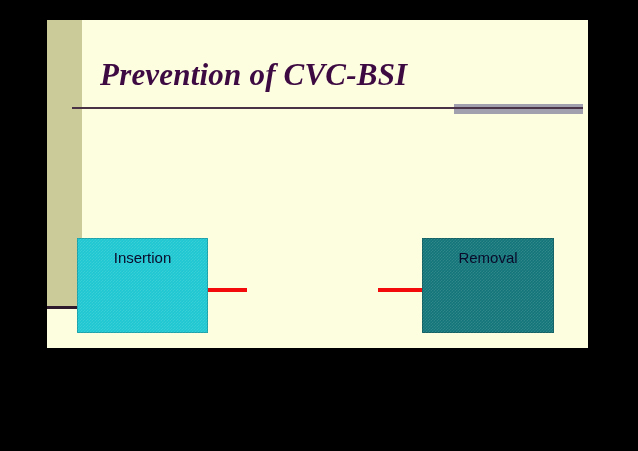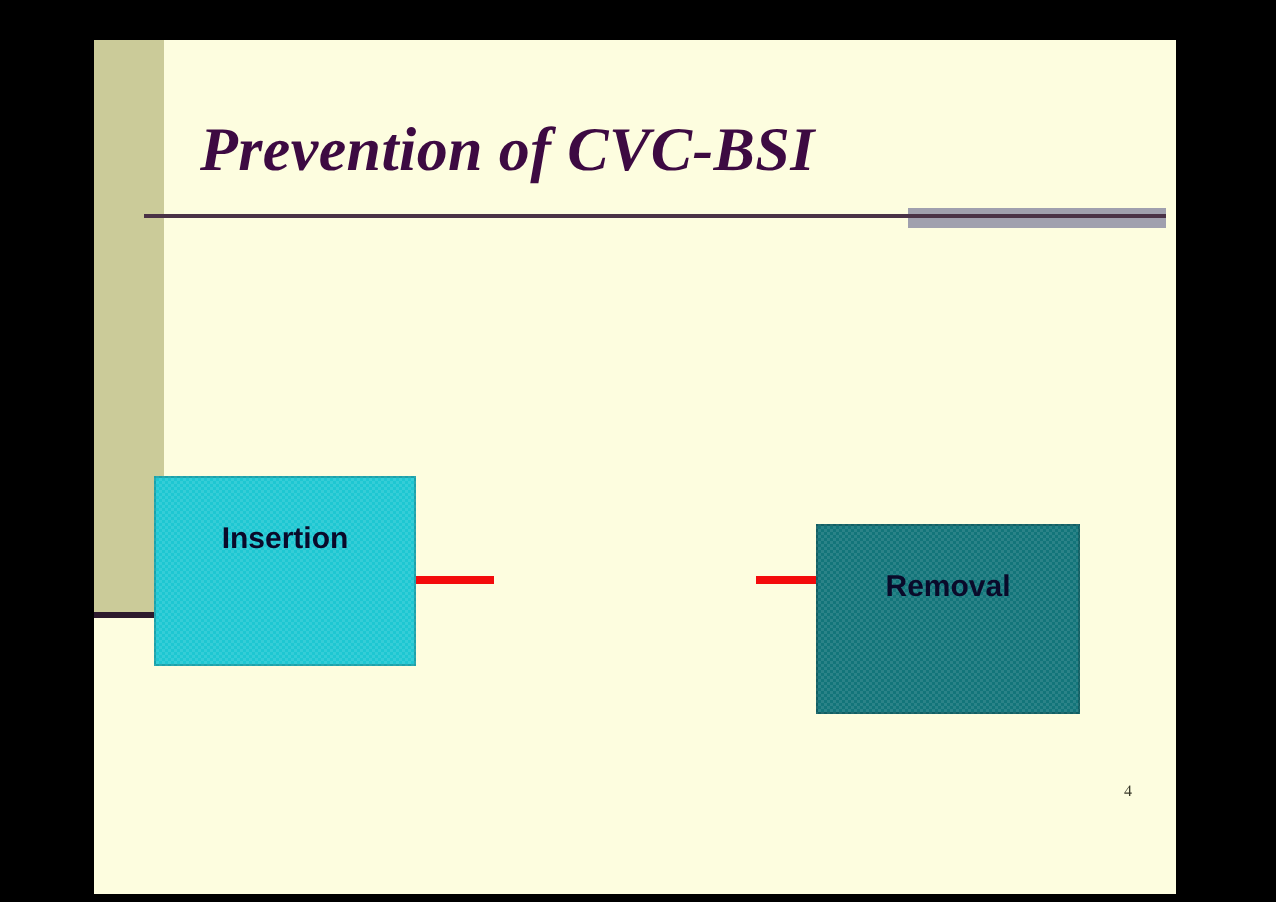--- a/index.html
+++ b/index.html
@@ -21,21 +21,21 @@
     height: 451px;
     background: #000000;
   }
 
   
   #slide {
     position: absolute;
     left: 47px;
     top: 20px;
     width: 541px;
-    height: 427px;
+    height: 328px;
     background: #fdfddf;
     overflow: hidden;
   }
 
   
   #left-band {
     position: absolute;
     left: 0px;
     top: 0px;
     width: 35px;
@@ -97,43 +97,42 @@
     background: #4a3246;
   }
 
   
   .pbox {
     position: absolute;
     box-sizing: border-box;
     border: 1px solid rgba(0,0,0,0.18);
     color: #0a0a2a;
     font-family: "Liberation Sans", sans-serif;
-    font-weight: bold;
+    font-weight: normal;
     font-size: 15px;
     text-align: center;
-    padding-top: 22px;
+    padding-top: 10px;
     
     background-image:
       linear-gradient(45deg, rgba(255,255,255,0.10) 25%, transparent 25%, transparent 75%, rgba(255,255,255,0.10) 75%),
       linear-gradient(45deg, rgba(255,255,255,0.10) 25%, transparent 25%, transparent 75%, rgba(255,255,255,0.10) 75%);
     background-size: 3px 3px;
     background-position: 0 0, 1.5px 1.5px;
   }
   #box-insertion {
     left: 30px;  top: 218px;  width: 131px; height: 95px;
     background-color: #1ec7d2;
   }
   #box-maintenance {
     left: 199px; top: 218px; width: 132px; height: 95px;
     background-color: #18a5a8;
   }
   #box-removal {
-    left: 361px; top: 218px; width: 132px; height: 95px;
+    left: 375px; top: 218px; width: 132px; height: 95px;
     background-color: #13757a;
-    margin-top: 24px;
   }
 
   
   .connector {
     position: absolute;
     height: 4px;
     background: #f30b0b;
   }
   #conn-1 { left: 161px; top: 268px; width: 39px; }
   #conn-2 { left: 331px; top: 268px; width: 45px; }

